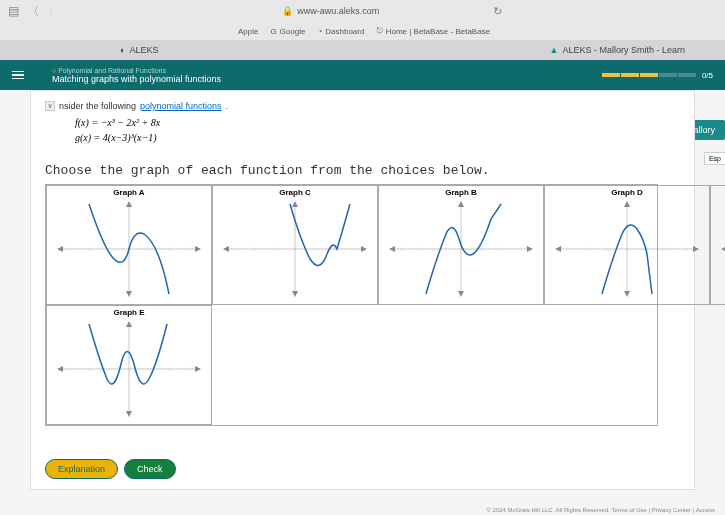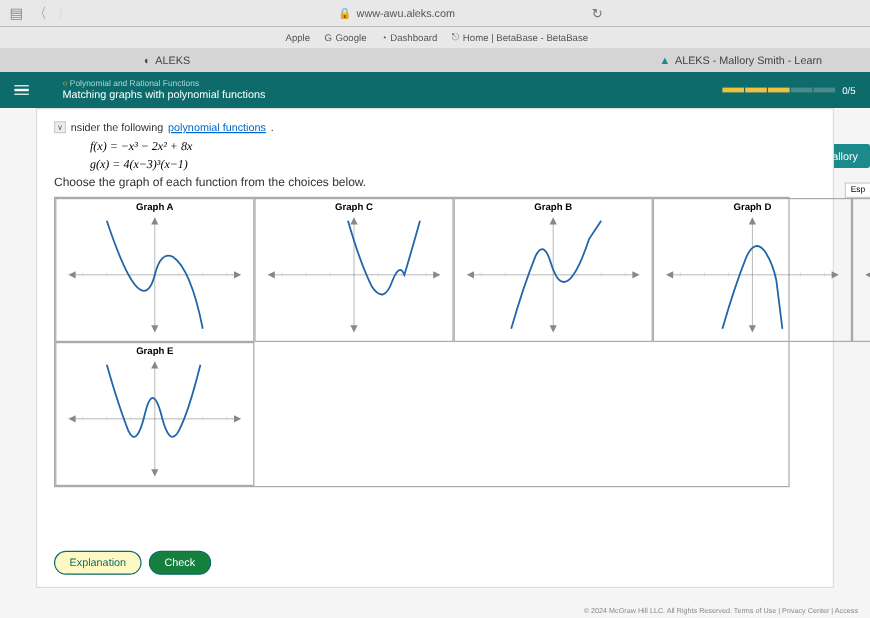--- a/index.html
+++ b/index.html
@@ -25,28 +25,28 @@
 .progress-segs span { width:18px; height:4px; background:#f0c040; }
 .progress-segs span.empty { background:#4a8a8a; }
 .score { font-size:8px; }
 .user-pill { background:#1a8a8a; color:#fff; padding:5px 10px; font-size:9px; position:absolute; right:0; top:60px; border-radius:2px; }
 .exp-tab { position:absolute; right:0; top:92px; background:#fff; border:1px solid #ccc; padding:2px 4px; font-size:7px; border-right:none; }
 .main { background:#fff; margin:0 30px; border:1px solid #ddd; height:400px; padding:10px 14px; position:relative; }
 .instruction { font-size:9px; color:#333; display:flex; align-items:center; gap:4px; margin-bottom:6px; }
 .chev { width:10px; height:10px; background:#eee; border:1px solid #ccc; display:inline-flex; align-items:center; justify-content:center; font-size:7px; color:#666; }
 .link { color:#0066cc; text-decoration:underline; }
 .functions { font-size:10px; font-style:italic; margin:4px 0 4px 30px; font-family:'Times New Roman',serif; }
-.sub-instr { font-size:10px; color:#333; margin:4px 0 6px; }
+.sub-instr { font-size:13px; color:#333; margin:20px 0 6px;font-family:Liberation Mono, monospace; }
 .graph-grid { display:grid; grid-template-columns:repeat(5,1fr); width:613px; border:1px solid #aaa; }
 .graph-cell { border:1px solid #aaa; height:120px; display:flex; flex-direction:column; align-items:center; padding:2px; }
 .graph-label { font-size:8px; font-weight:bold; margin-bottom:2px; }
 .graph-svg { width:160px; height:100px; }
 .footer-btns { position:absolute; bottom:10px; left:14px; display:flex; gap:6px; }
 .btn { border:1px solid #0d6b6b; border-radius:12px; padding:4px 12px; font-size:9px; cursor:pointer; }
-.btn-outline { background:#fef9c3; color:#0d6b6b; }
+.btn-outline { background:#eab308; color:#0d6b6b; }
 .btn-fill { background:#15803d; color:#fff; }
 .copyright { position:absolute; bottom:2px; right:10px; font-size:6px; color:#888; }
 </style>
 </head>
 <body>
 
 <div class="browser-bar">
   <span class="nav-btn">▤</span>
   <span class="nav-btn">〈</span>
   <span class="nav-btn" style="color:#ccc">〉</span>

